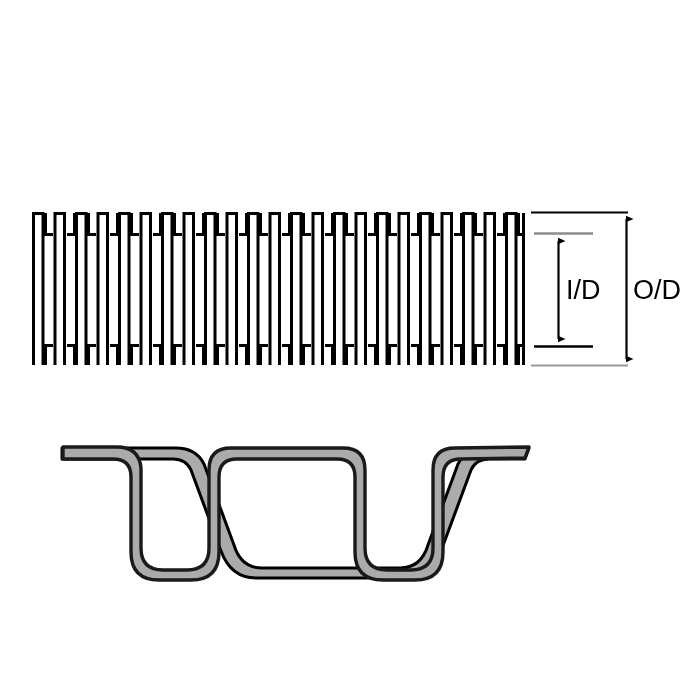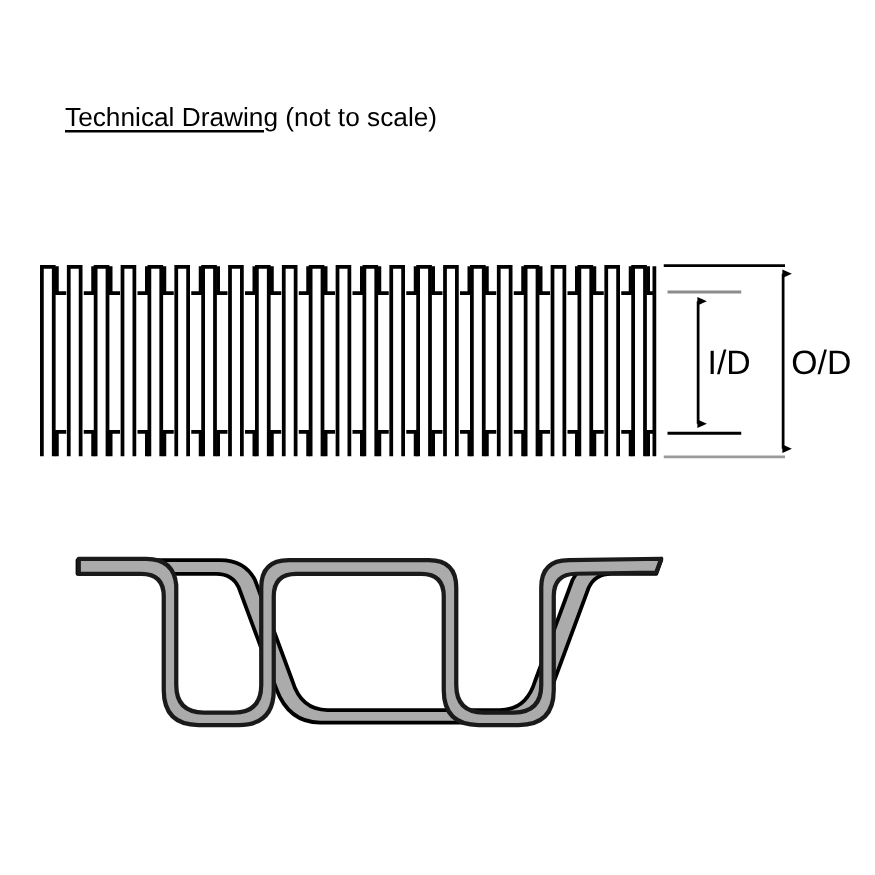--- a/index.html
+++ b/index.html
@@ -47,23 +47,20 @@
     font-family: "Liberation Sans", sans-serif;
     font-size: 27px;
     fill: #000000;
   }
 </style>
 </head>
 <body>
 
 <div id="canvas">
 
-  <div class="title-block">
-    <span class="title-main">Technical Drawing</span><span class="title-sub"> (not to scale)</span>
-  </div>
 
   <svg class="draw-layer" width="700" height="700" viewBox="0 0 700 700">
 
     <g>
 
       <g fill="none" stroke="#000000" stroke-width="3">
         <path d="M 33.5 365 L 33.5 213.5 L 43 213.5 L 43 365"></path>
         <path d="M 55 365 L 55 213.5 L 64.5 213.5 L 64.5 365"></path>
         <path d="M 76.5 365 L 76.5 213.5 L 86 213.5 L 86 365"></path>
         <path d="M 98 365 L 98 213.5 L 107.5 213.5 L 107.5 365"></path>

